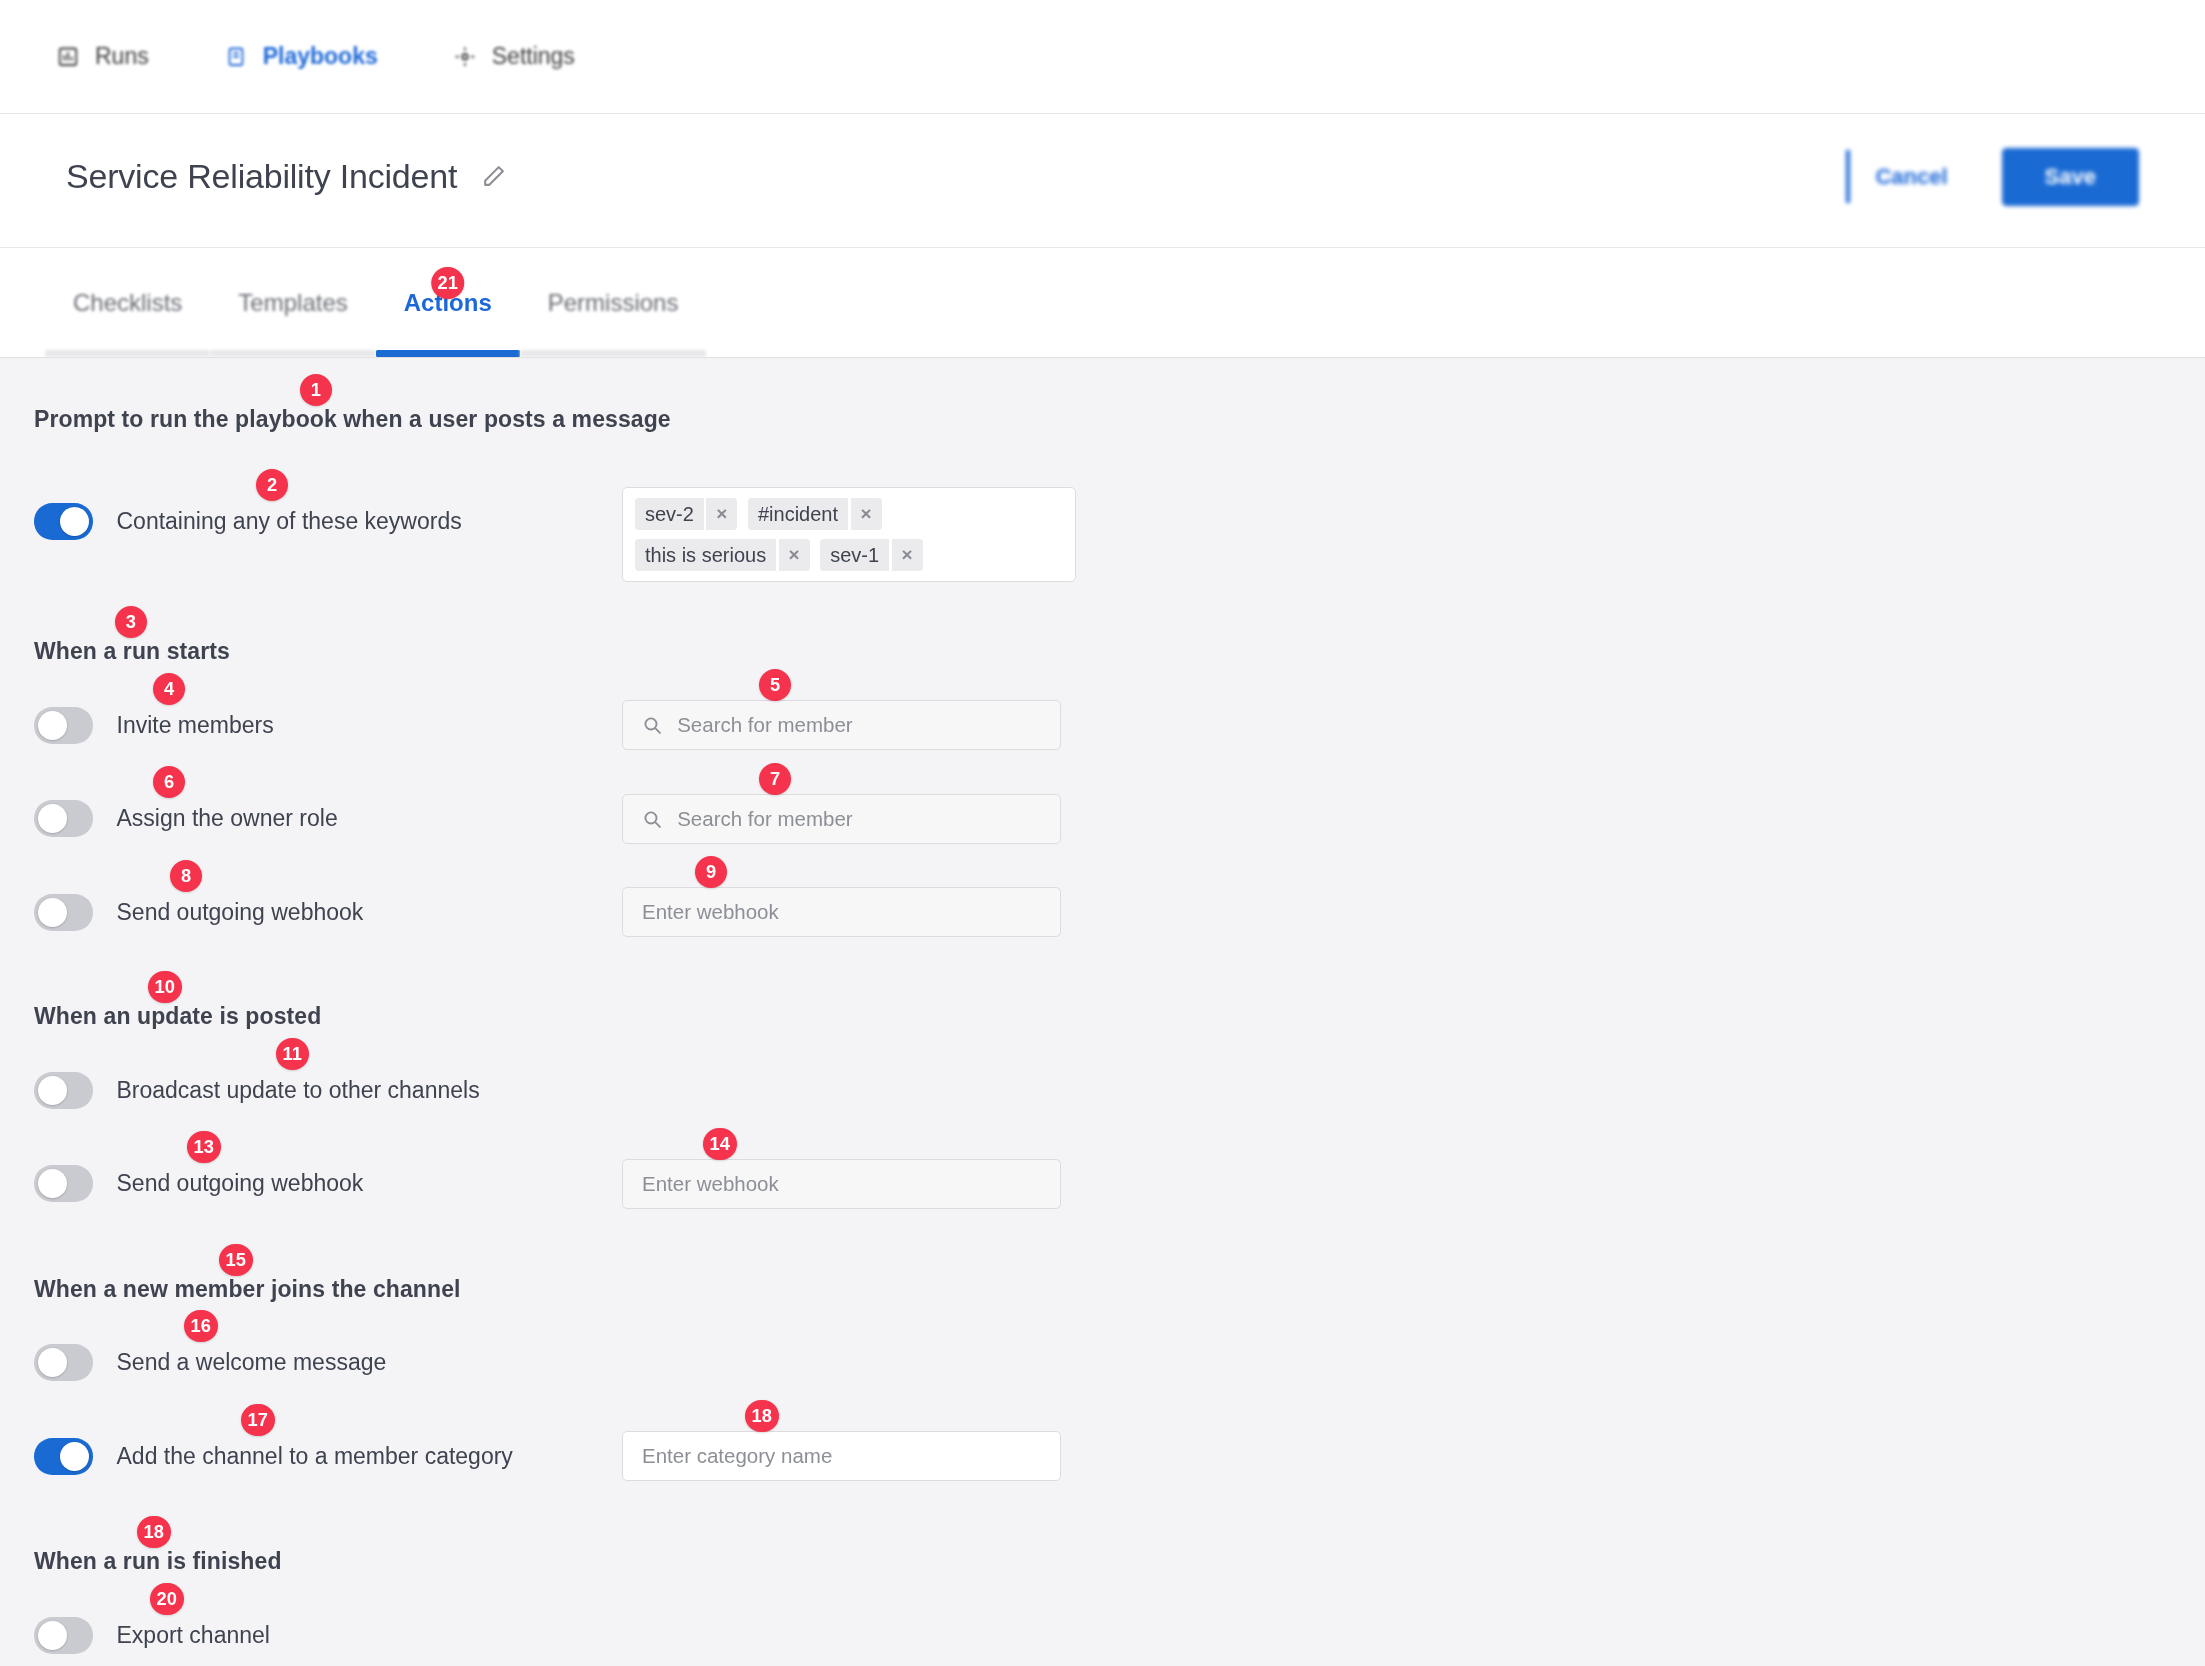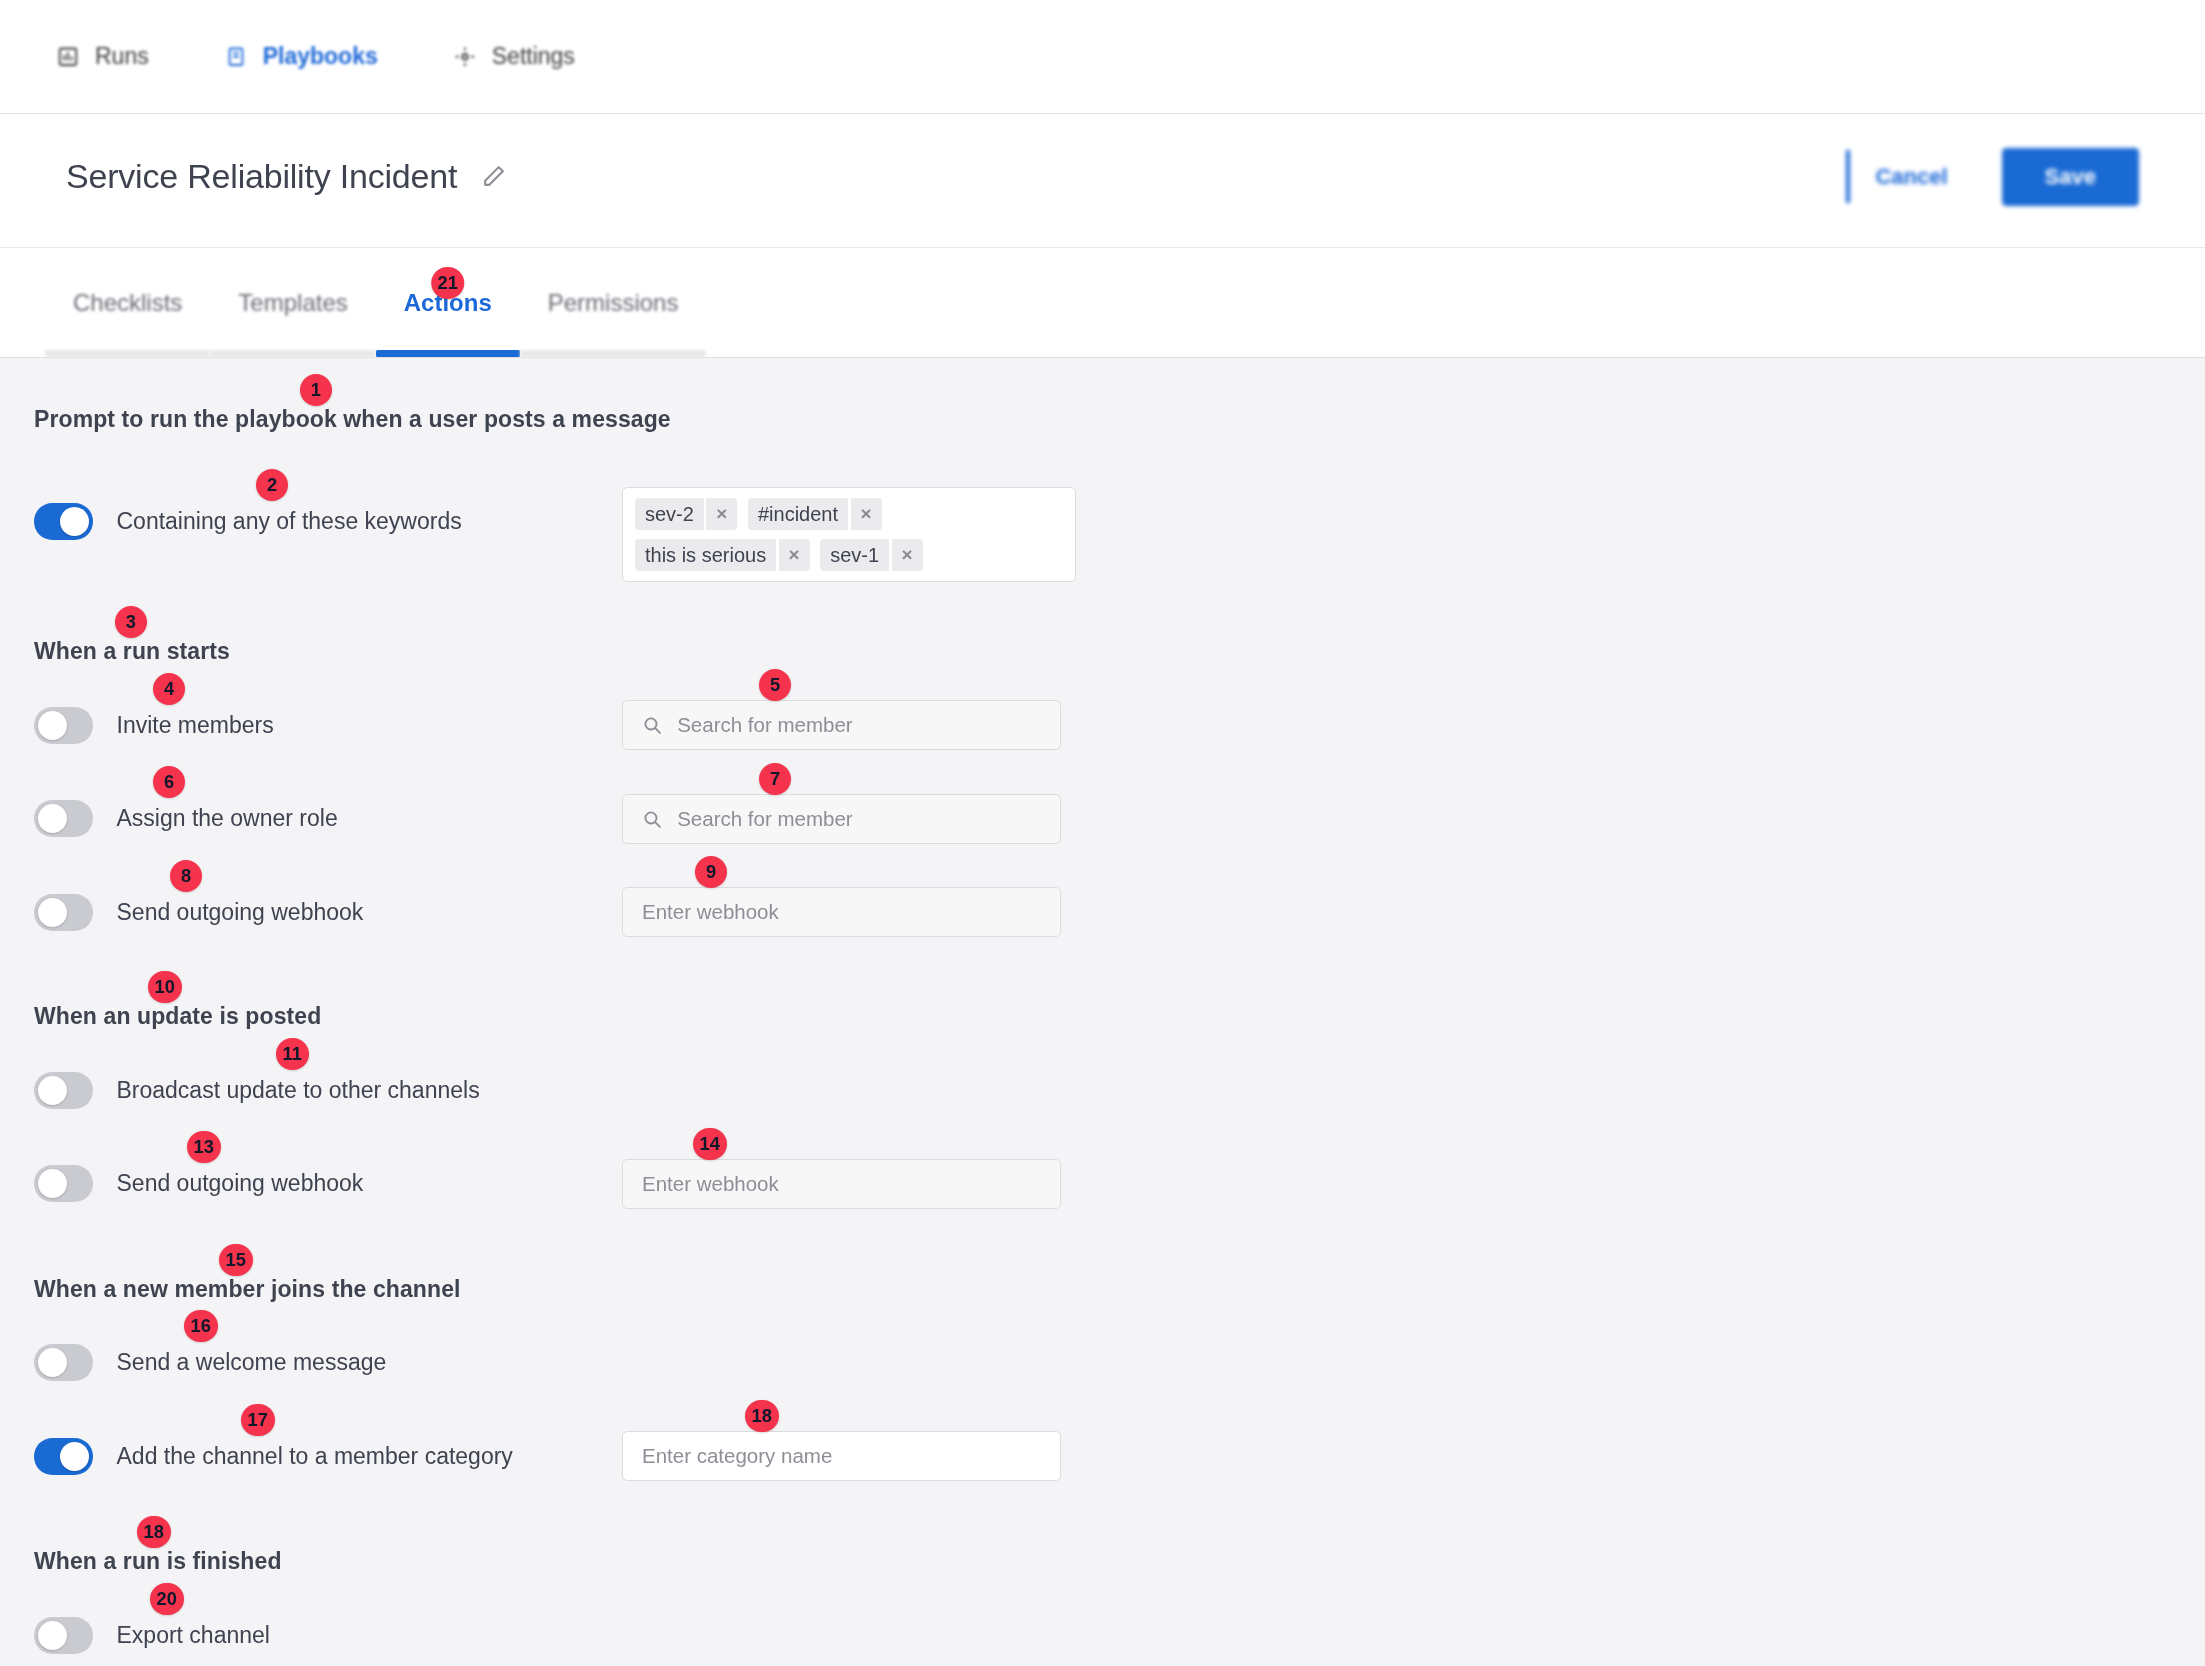--- a/index.html
+++ b/index.html
@@ -210,21 +210,21 @@
     width: 31px;
     display: flex; align-items: center; justify-content: center;
     font-size: 19px; color: #8a8c93; font-weight: 700;
     cursor: pointer;
   }
 
   
   .badge {
     position: absolute;
     background: #f5334c;
-    color: #0f172a;
+    color: #ffffff;
     font-size: 18.3px;
     font-weight: 700;
     line-height: 1;
     border-radius: 16px;
     min-width: 32px;
     height: 32px;
     padding: 0 6.6px;
     display: flex;
     align-items: center;
     justify-content: center;
@@ -406,21 +406,21 @@
 
   <div class="row" style="margin-top:23.5px">
     <div class="row-left">
       <div class="toggle">
         <span class="badge" style="left:153px;top:-34px">13</span>
         <span class="knob"></span>
       </div>
       <span class="row-label">Send outgoing webhook</span>
     </div>
     <div class="field">
-      <span class="badge" style="left:70px;top:-32px">14</span>
+      <span class="badge" style="left:80px;top:-32px">14</span>
       <span class="ph">Enter webhook</span>
     </div>
   </div>
 
   <div class="blk" style="margin-top:57px">
     <div class="section-head">When a new member joins the channel<span class="badge" style="left:185px;top:-32px">15</span>
     </div>
   </div>
 
   <div class="row" style="margin-top:25px">

